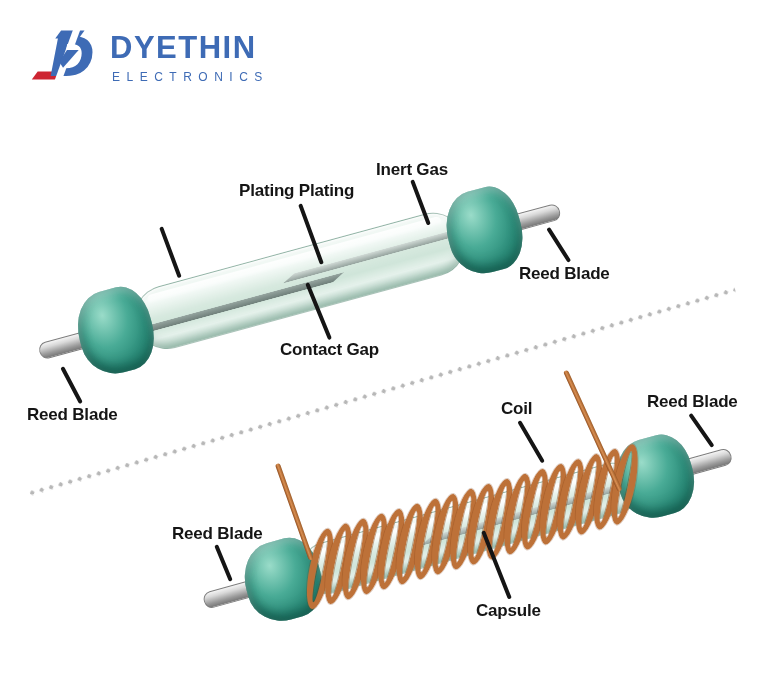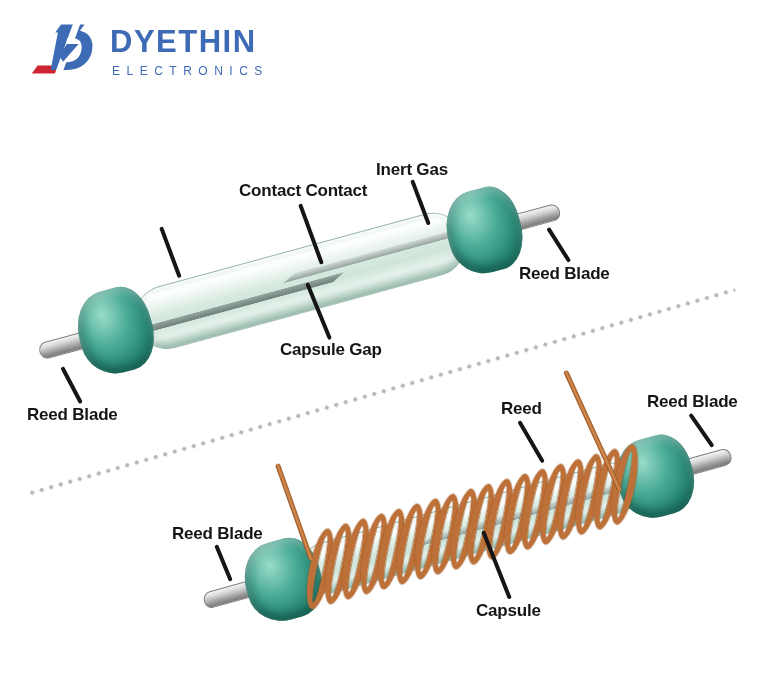--- a/index.html
+++ b/index.html
@@ -3,21 +3,21 @@
 <meta charset="utf-8">
 <title>Reed Switch Diagram</title>
 <style>
   * { margin:0; padding:0; box-sizing:border-box; }
   html,body { width:768px; height:686px; background:#ffffff; overflow:hidden;
               font-family:"Liberation Sans", sans-serif; position:relative; }
 
   .stage { position:absolute; left:0; top:0; width:768px; height:686px; }
 
   
-  .logo { position:absolute; left:24px; top:18px; display:flex; align-items:flex-start; }
+  .logo { position:absolute; left:24px; top:24px; display:flex; align-items:flex-start; }
   .logo-mark { width:82px; height:62px; flex:0 0 auto; }
   .logo-text { margin-left:4px; margin-top:8px; }
   .brand { font-size:31px; font-weight:700; color:#3e6bb5; letter-spacing:1.5px; line-height:1; }
   .brand-sub { font-size:12px; font-weight:400; color:#3e6bb5; letter-spacing:6.5px; margin-top:7px; margin-left:2px; }
 
   
   .divider { position:absolute; left:30px; top:491px; width:734px; height:5px;
              transform:rotate(-16.1deg); transform-origin:left center;
              background-image:radial-gradient(circle at 2.4px 2.4px, #b7b7b7 1.9px, rgba(0,0,0,0) 2.3px);
              background-size:9.9px 5px; background-repeat:repeat-x; }
@@ -120,36 +120,36 @@
         <span class="coil-loop" style="left: 389px;"></span>
         <span class="coil-loop" style="left: 407.6px;"></span>
         <span class="coil-loop" style="left: 426.2px;"></span>
       </div>
     <div class="lead" style="left:112px; top:-28px; height:102px; transform:rotate(-4deg); transform-origin:bottom center;"></div>
     <div class="lead" style="left:428px; top:-42px; height:132px; transform:rotate(-9deg); transform-origin:bottom center;"></div>
   </div>
 
   <div class="leader" style="left:159px; top:227px; height:54px; transform:rotate(-20.4deg);"></div>
 
-  <div class="lbl" style="left:239px; top:181px;">Contact Contact</div>
+  <div class="lbl" style="left:239px; top:181px;">Plating Plating</div>
   <div class="leader" style="left:298px; top:204px; height:64px; transform:rotate(-20.1deg);"></div>
 
   <div class="lbl" style="left:376px; top:160px;">Inert Gas</div>
   <div class="leader" style="left:410px; top:180px; height:48px; transform:rotate(-20.7deg);"></div>
 
   <div class="lbl" style="left:519px; top:264px;">Reed Blade</div>
   <div class="leader" style="left:546px; top:228px; height:40px; transform:rotate(-32.5deg);"></div>
 
-  <div class="lbl" style="left:280px; top:340px;">Capsule Gap</div>
+  <div class="lbl" style="left:280px; top:340px;">Contact Gap</div>
   <div class="leader" style="left:305px; top:283px; height:61px; transform:rotate(-22.3deg);"></div>
 
   <div class="lbl" style="left:27px; top:405px;">Reed Blade</div>
   <div class="leader" style="left:60px; top:367px; height:41px; transform:rotate(-27.8deg);"></div>
 
-  <div class="lbl" style="left:501px; top:399px;">Reed</div>
+  <div class="lbl" style="left:501px; top:399px;">Coil</div>
   <div class="leader" style="left:517px; top:421px; height:48px; transform:rotate(-30.3deg);"></div>
 
   <div class="lbl" style="left:172px; top:524px;">Reed Blade</div>
   <div class="leader" style="left:214px; top:545px; height:39px; transform:rotate(-22.6deg);"></div>
 
   <div class="lbl" style="left:476px; top:601px;">Capsule</div>
   <div class="leader" style="left:481px; top:531px; height:73px; transform:rotate(-21.7deg);"></div>
 
   <div class="lbl" style="left:647px; top:392px;">Reed Blade</div>
   <div class="leader" style="left:688px; top:414px; height:40px; transform:rotate(-34.9deg);"></div>

